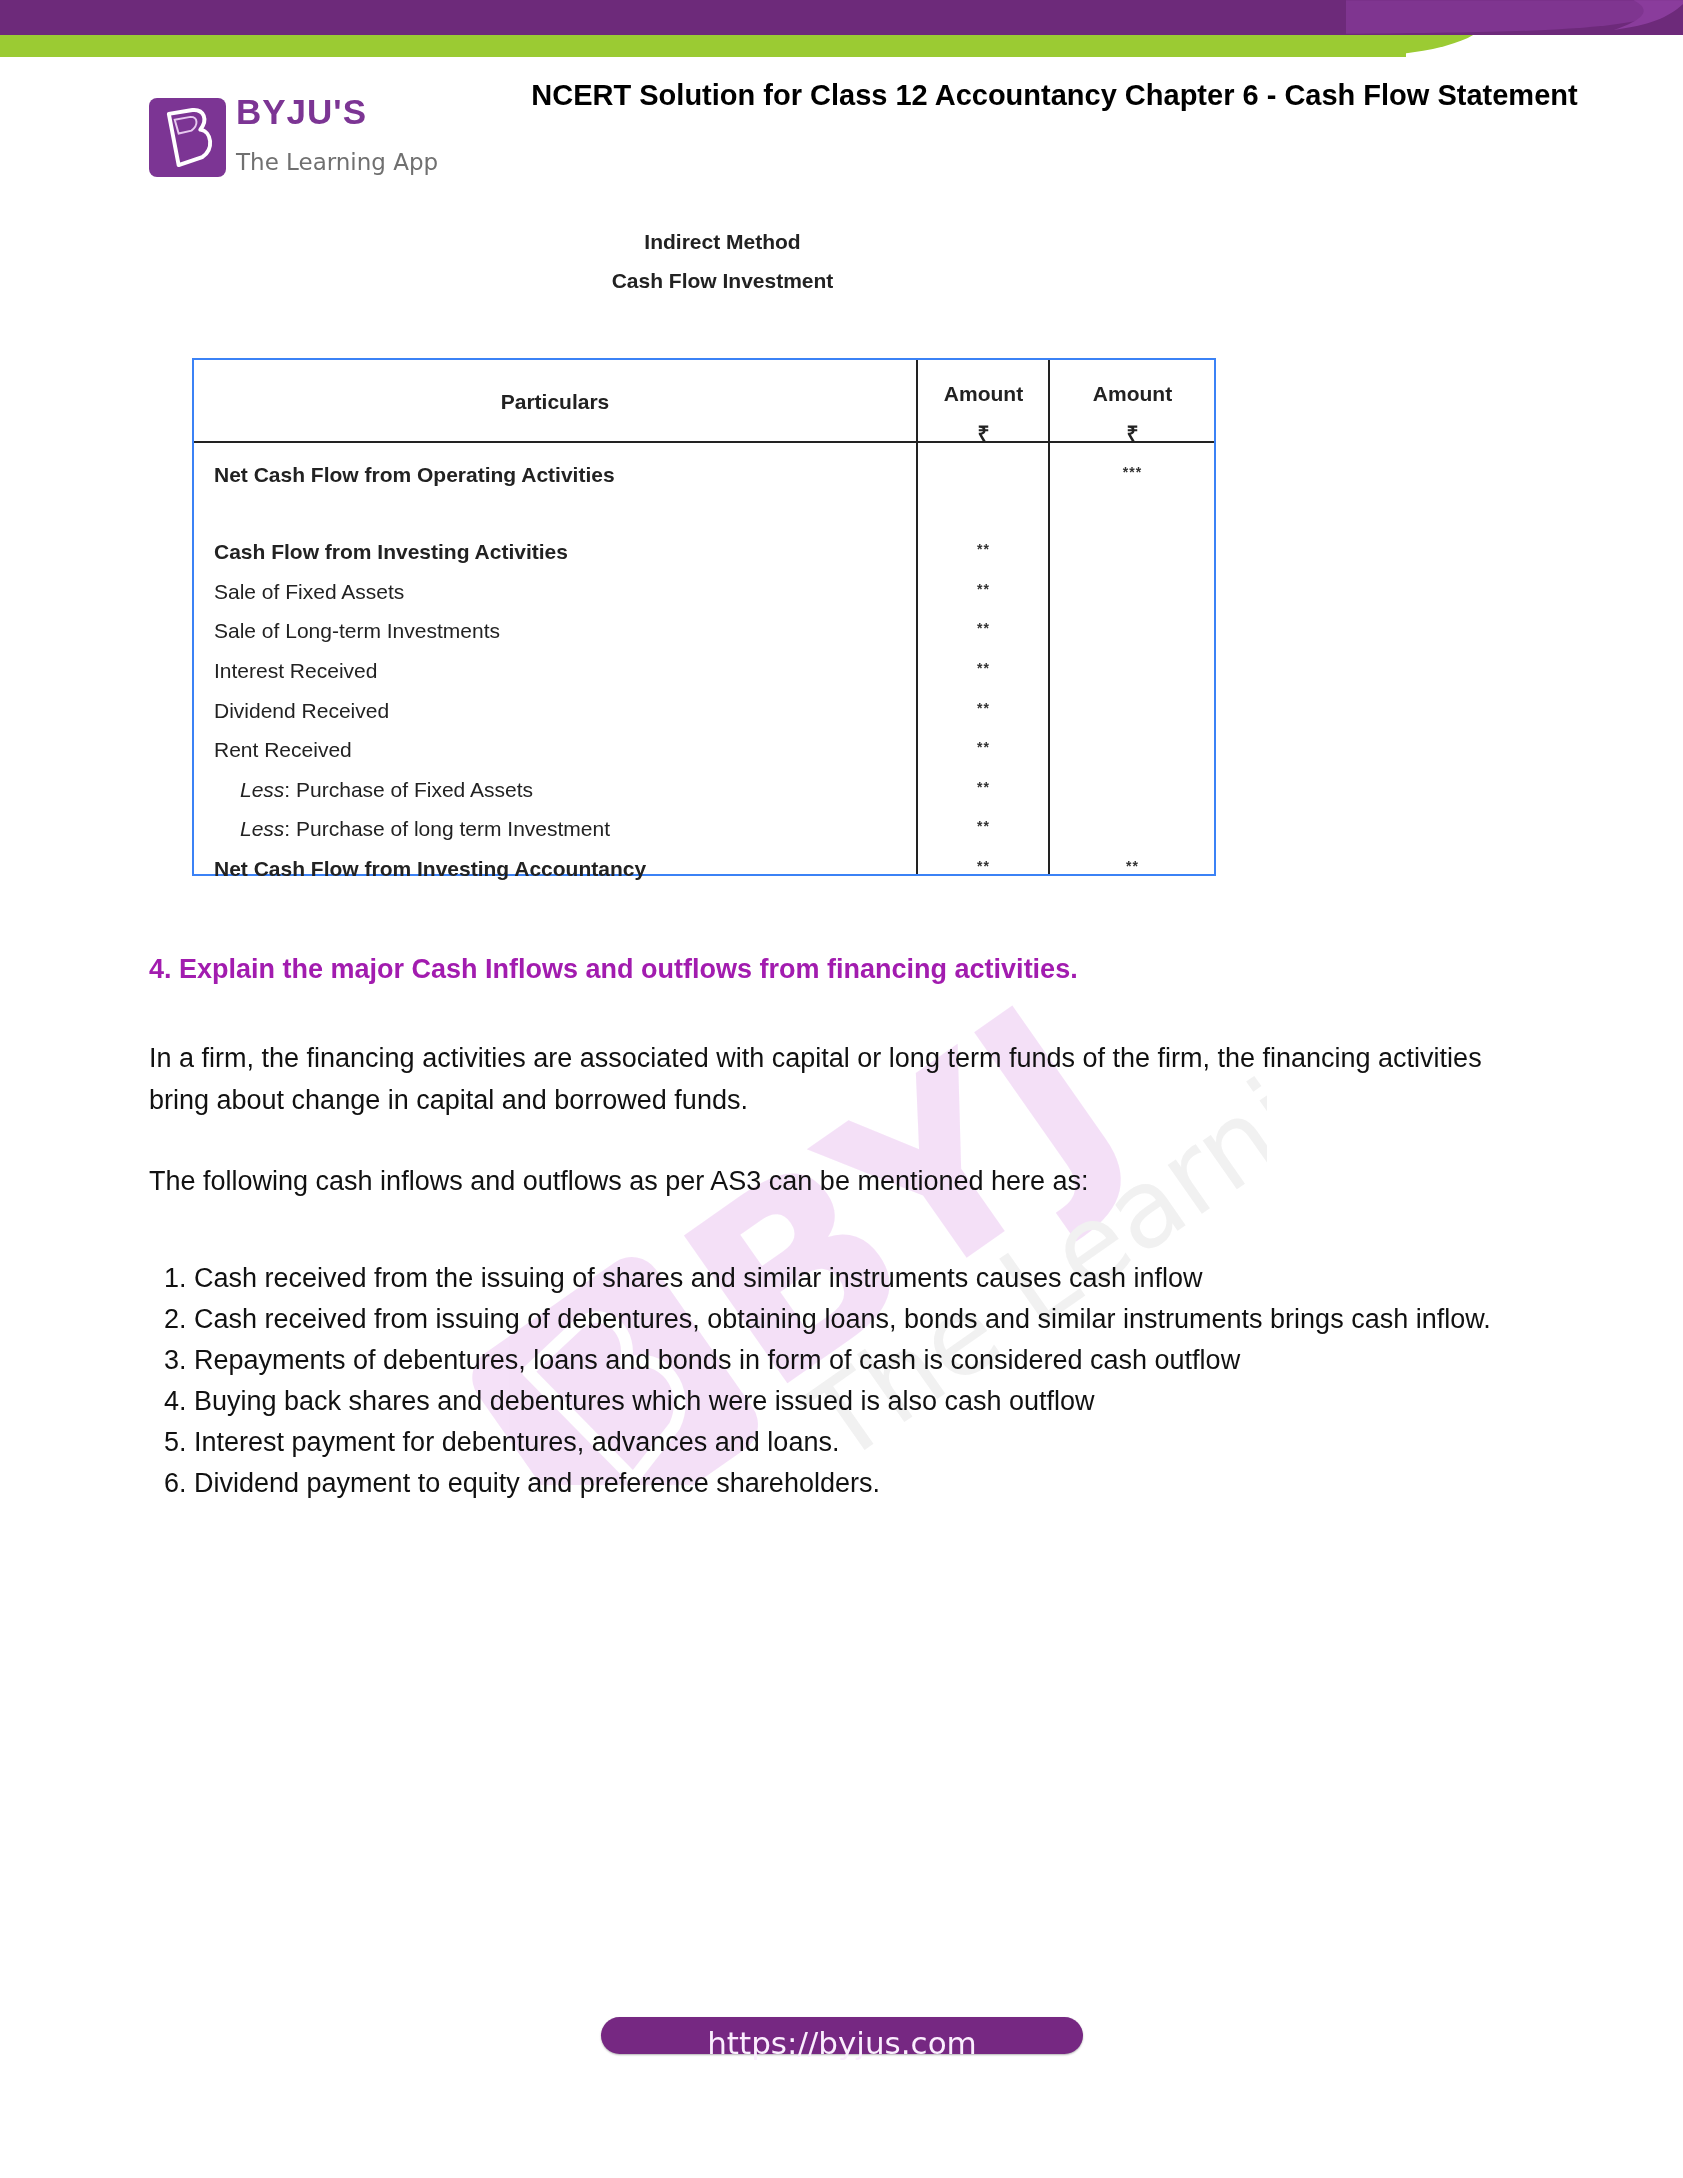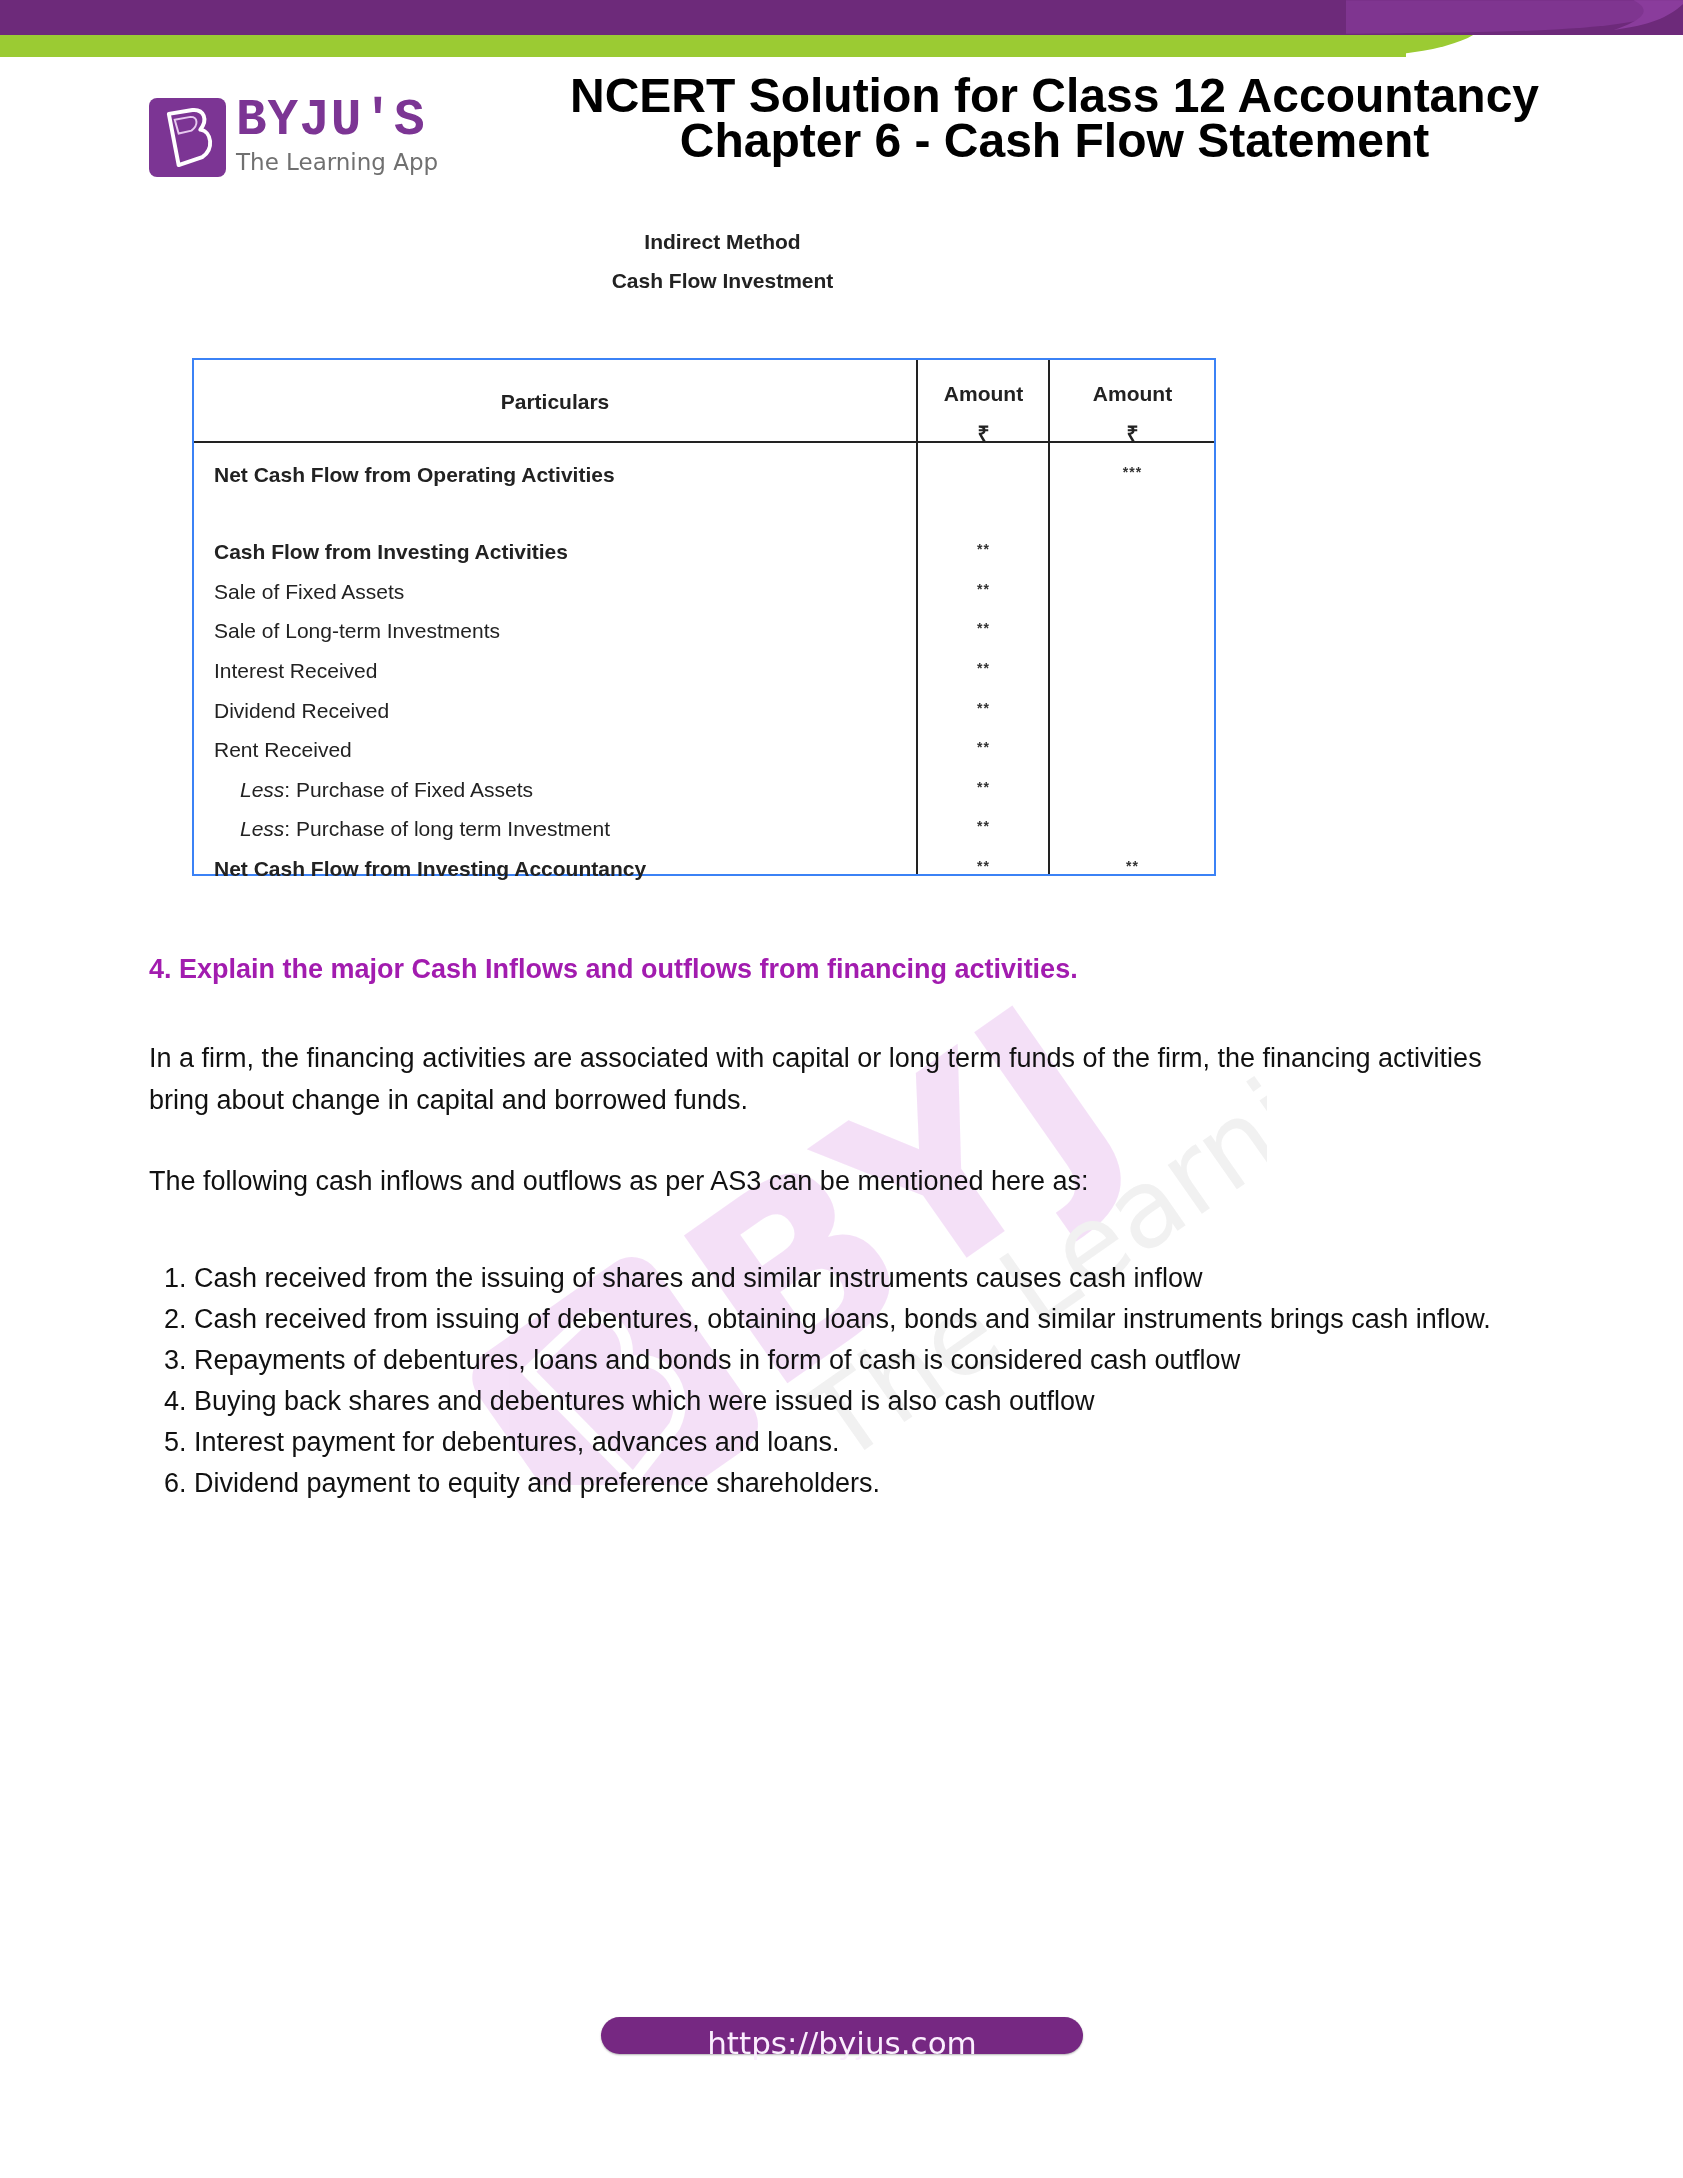--- a/index.html
+++ b/index.html
@@ -24,32 +24,32 @@
   }
 
   
   .logo { position: absolute; left: 149px; top: 98px; width: 287px; height: 81px; }
   .logo-box {
     position: absolute; left: 0; top: 0; width: 77px; height: 79px;
     background: #7c3594; border-radius: 8px;
   }
   .logo-box svg { position: absolute; left: 10px; top: 8px; }
   .logo-word {
-    position: absolute; left: 87px; top: -6px; font-size: 51px; font-weight: bold;
-    color: #7c3594; letter-spacing: 1px; font-family: Liberation Mono, monospace;
+    position: absolute; left: 87px; top: -6px; font-size: 35px; font-weight: bold;
+    color: #7c3594; letter-spacing: 1px; font-family: Liberation Sans, sans-serif;
   }
   .logo-tag {
     position: absolute; left: 87px; top: 51px; font-size: 23px; color: #707070;
     font-family: "DejaVu Sans", sans-serif; white-space: nowrap;
   }
 
   
   .doc-title {
     position: absolute; left: 495px; top: 73px; width: 1119px; text-align: center;
-    font-size: 48px; font-weight: bold; line-height: 45px; color: #000;
+    font-size: 29px; font-weight: bold; line-height: 45px; color: #000;
   }
 
   
   .watermark { position: absolute; left: 376px; top: 871px; width: 891px; height: 614px; pointer-events: none; }
 
   
   .caption {
     position: absolute; left: 594px; width: 257px; text-align: center;
     font-size: 21px; font-weight: bold; color: #222;
   }

